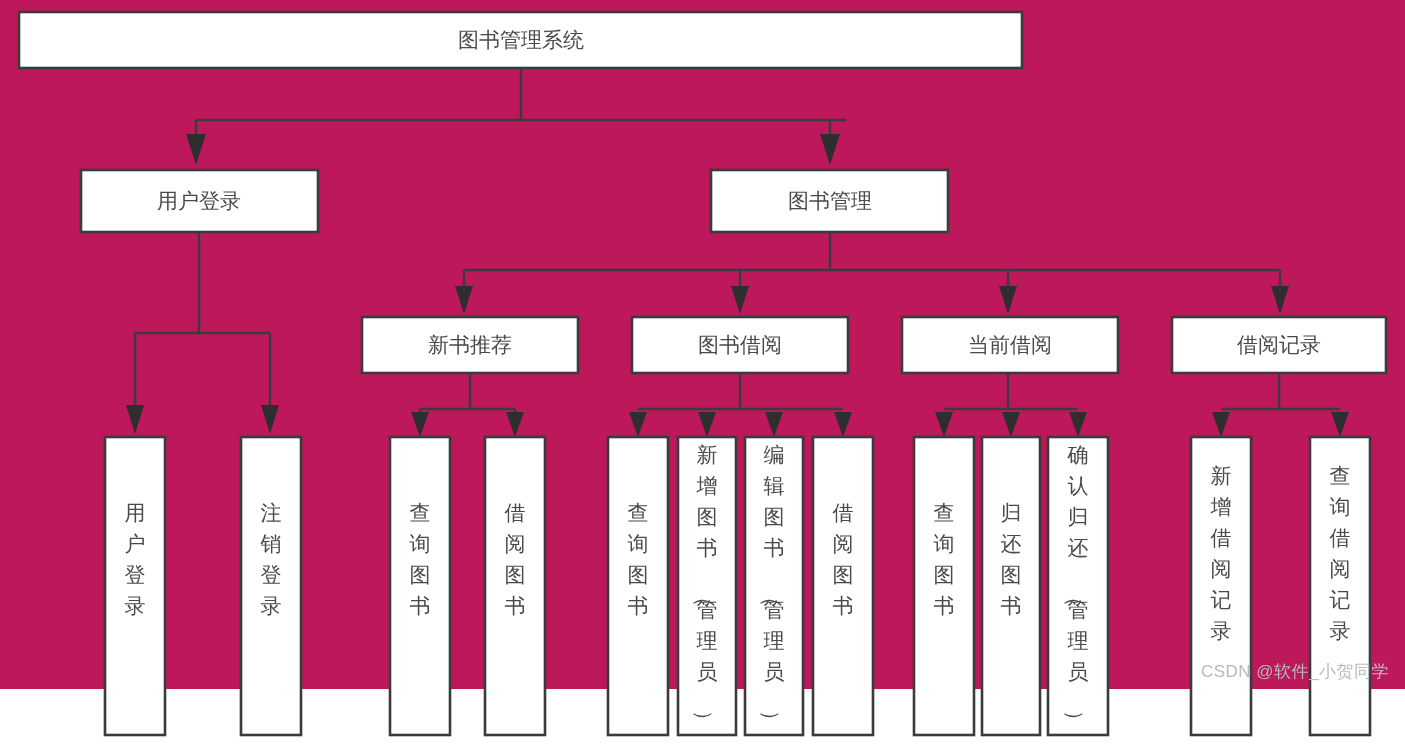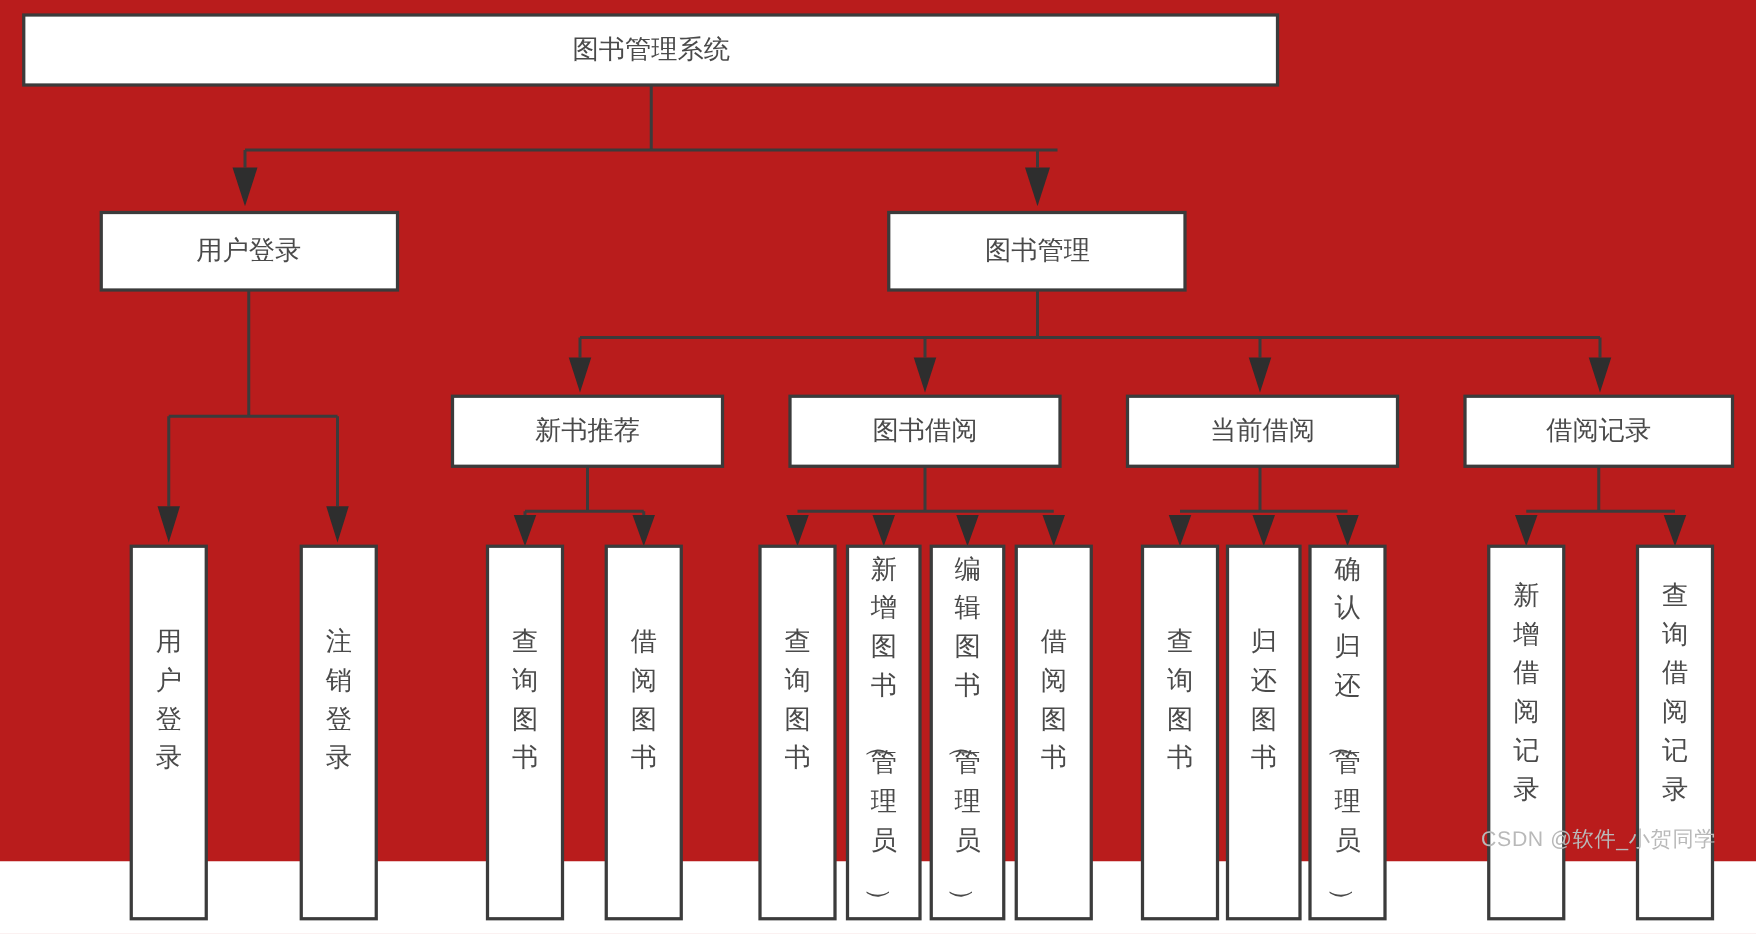--- a/index.html
+++ b/index.html
@@ -10,21 +10,21 @@
   body {
     width: 1405px;
     height: 747px;
     font-family: "Liberation Sans", "DejaVu Sans", sans-serif;
     overflow: hidden;
   }
   #diagram-root {
     position: relative;
     width: 1405px;
     height: 689px;
-    background: #b91c1c;
+    background: #be185d;
   }
   svg#diagram-canvas {
     position: absolute;
     top: 0;
     left: 0;
     width: 1405px;
     height: 747px;
     display: block;
   }
   .node-box {
@@ -50,21 +50,21 @@
     stroke-width: 2.4;
     fill: none;
     stroke-linecap: butt;
   }
   .edge-arrow {
     fill: #2e2e2e;
     stroke: none;
   }
   .watermark-text {
     position: absolute;
-    right: 32px;
+    right: 16px;
     bottom: 6px;
     font-family: "Liberation Sans", "DejaVu Sans", sans-serif;
     font-size: 17px;
     color: #b9b9b9;
     white-space: nowrap;
     letter-spacing: 0.5px;
     pointer-events: none;
   }
 </style>
 </head>

